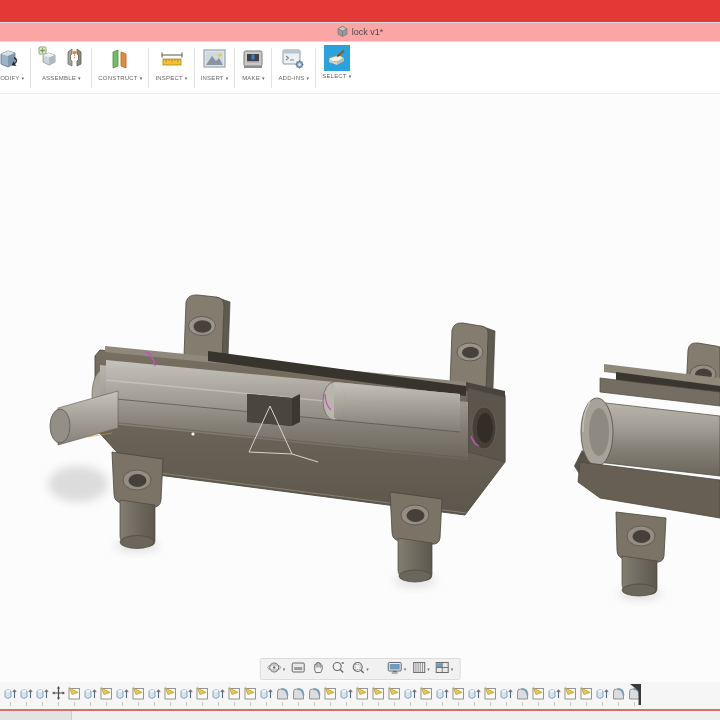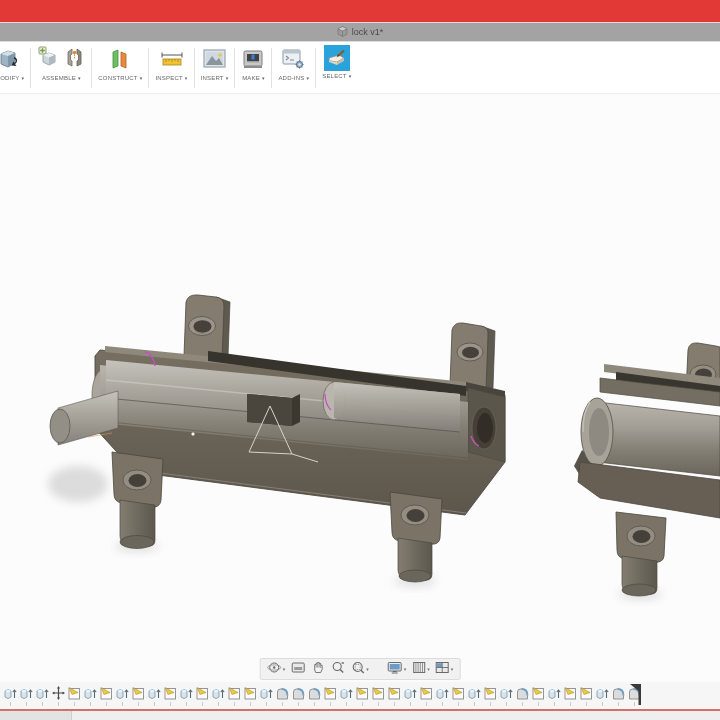--- a/index.html
+++ b/index.html
@@ -2,21 +2,21 @@
 <html style="--topbar: #e23937; --select-blue: #2aa3dd; --salmon: #d4706a;"><head>
 <meta charset="utf-8">
 <style>
   * { margin:0; padding:0; box-sizing:border-box; }
   html,body { width:720px; height:720px; overflow:hidden; }
   body { font-family:"Liberation Sans", sans-serif; background:#fff; }
   .app { position:relative; width:720px; height:720px; background:#fff; }
 
   
   .top-bar { height:22px; background:var(--topbar,#e23937); }
-  .tab-bar { height:20px; background:#a3a3a3; border-top:1px solid #d9d9d9;
+  .tab-bar { height:20px; background:#fca5a5; border-top:1px solid #d9d9d9;
              border-bottom:1px solid #ddd; display:flex; justify-content:center; align-items:center; }
   .doc-tab { display:flex; align-items:center; gap:4px; height:100%; padding:0 10px; }
   .doc-tab .title { font-size:9px; color:#4a4a4a; }
 
   
   .toolbar { height:52px; background:#fff; border-bottom:1px solid #ececec;
              display:flex; align-items:flex-start; padding-top:3px; }
   .tb-group { display:flex; flex-direction:column; align-items:center; padding:0 6px; cursor:default; }
   .tb-group.clip { margin-left:-11px; }
   .tb-icons { height:28px; display:flex; align-items:center; gap:4px; }

